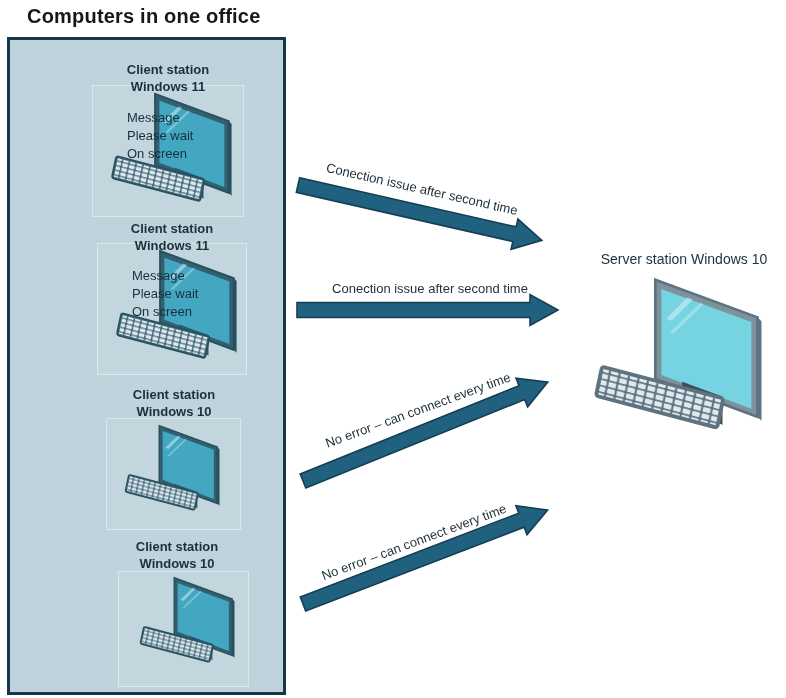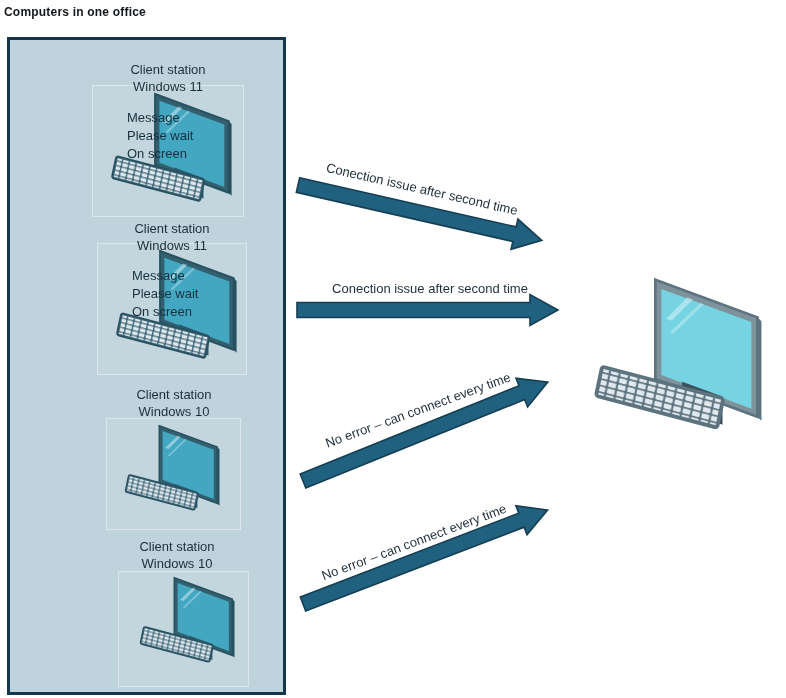--- a/index.html
+++ b/index.html
@@ -1,23 +1,23 @@
 <!DOCTYPE html>
 <html><head>
 <meta charset="utf-8">
 <style>
   * { margin:0; padding:0; box-sizing:border-box; }
   html,body { background:#ffffff; }
   body { font-family:"Liberation Sans", sans-serif; }
   .canvas { position:relative; width:786px; height:698px; background:#ffffff; overflow:hidden; }
   .abs { position:absolute; }
-  .title { left:4px; top:5px; font-size:12px; font-weight:700; color:#14181c; letter-spacing:0.2px; }
+  .title { left:27px; top:5px; font-size:20px; font-weight:700; color:#14181c; letter-spacing:0.2px; }
   .office-box { left:7px; top:37px; width:279px; height:658px; background:#bed3dc; border:3px solid #16364c; }
   .panel { background:rgba(255,255,255,0.08); border:1px solid rgba(238,246,249,0.55); }
-  .client-label { text-align:center; font-size:13px; line-height:17px; color:#1c2f3a; font-weight:400; width:160px; }
+  .client-label { text-align:center; font-size:13px; line-height:17px; color:#1c2f3a; font-weight:700; width:160px; }
   .screen-msg { font-size:13px; line-height:18px; color:#16313d; font-weight:400; width:120px; }
   .arrow-label { font-size:13px; color:#1d2e38; white-space:nowrap; font-weight:400; }
   .server-label { text-align:center; font-size:14px; color:#1c2f3a; font-weight:400; width:200px; }
   svg.pc { position:absolute; overflow:visible; }
   .pc-client { --bezel:#33606f; --outline:#27515f; --screen:#44a7c2; --stand:#2b5a6e; --kb:#40687a; }
   .pc-server { --bezel:#7e929c; --outline:#5d737f; --screen:#76d4e2; --stand:#3c4f5a; --kb:#5d737f; }
   .arrows-layer { left:0; top:0; pointer-events:none; }
 </style>
 </head>
 <body>
@@ -101,17 +101,18 @@
       <path transform="translate(303,481) rotate(-22)" d="M0,-7.5 L236,-7.5 L236,-15.5 L264,0 L236,15.5 L236,7.5 L0,7.5 Z"></path>
       <path transform="translate(303,604) rotate(-21)" d="M0,-7.5 L234,-7.5 L234,-15.5 L262,0 L234,15.5 L234,7.5 L0,7.5 Z"></path>
     </g>
   </svg>
 
   <div class="abs arrow-label" style="left:422px;top:189px;transform:translate(-50%,-50%) rotate(12.8deg);">Conection issue after second time</div>
   <div class="abs arrow-label" style="left:430px;top:288px;transform:translate(-50%,-50%);">Conection issue after second time</div>
   <div class="abs arrow-label" style="left:418px;top:410px;transform:translate(-50%,-50%) rotate(-20deg);">No error – can connect every time</div>
   <div class="abs arrow-label" style="left:414px;top:542px;transform:translate(-50%,-50%) rotate(-20.4deg);">No error – can connect every time</div>
 
+  <div class="abs server-label" style="left:584px;top:251px;">Server station Windows 10</div>
   <svg class="pc pc-server" style="left:572px;top:267px;" width="215" height="192" viewBox="0 0 160 140">
       <use href="#iso-pc"></use>
     </svg>
 
 </div>
 
 </body></html>

